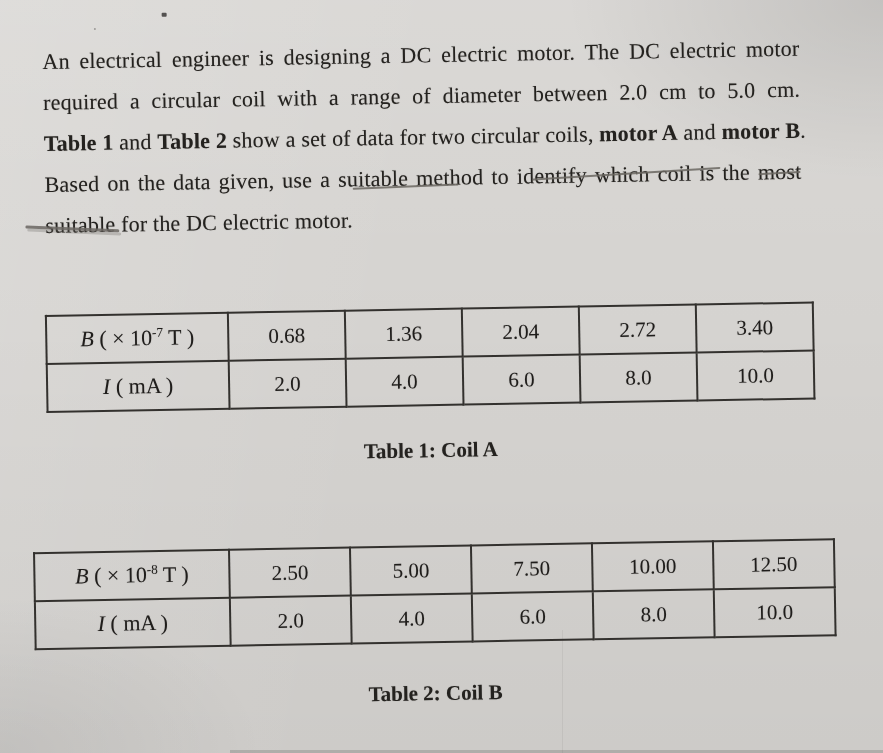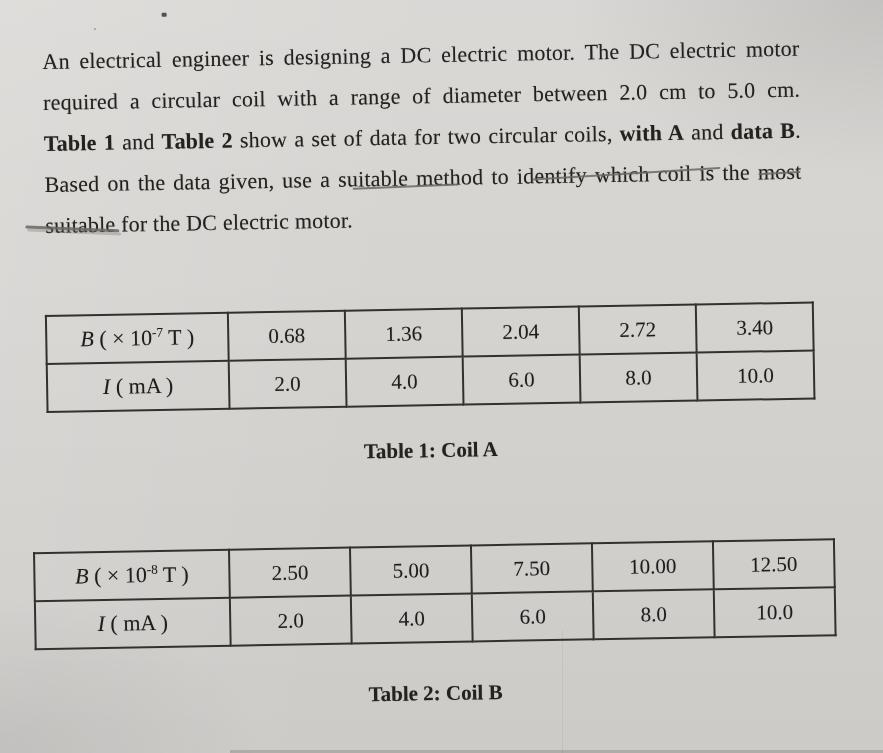--- a/index.html
+++ b/index.html
@@ -90,21 +90,21 @@
 <div class="bottom-shade"></div>
 
 <div class="sheet">
 
   <div class="pen-dot"></div>
   <div class="pen-dot small"></div>
 
   <div class="para">
     <div class="pline"><span>An electrical engineer is designing a DC electric motor. The DC electric motor</span></div>
     <div class="pline"><span>required a circular coil with a range of diameter between 2.0 cm to 5.0 cm.</span></div>
-    <div class="pline"><span class="b">Table 1</span><span> and </span><span class="b">Table 2</span><span> show a set of data for two circular coils, </span><span class="b">with A</span><span> and </span><span class="b">data B</span><span>.</span></div>
+    <div class="pline"><span class="b">Table 1</span><span> and </span><span class="b">Table 2</span><span> show a set of data for two circular coils, </span><span class="b">motor A</span><span> and </span><span class="b">motor B</span><span>.</span></div>
     <div class="pline"><span>Based on the data given, use a suitable method to identify which coil is the most</span></div>
     <div class="pline last"><span>suitable for the DC electric motor.</span></div>
   </div>
 
   <div class="pencil u1"></div>
   <div class="pencil u2"></div>
   <div class="pencil u3"></div>
   <div class="pencil u4"></div>
 
   <table class="dt t1">

